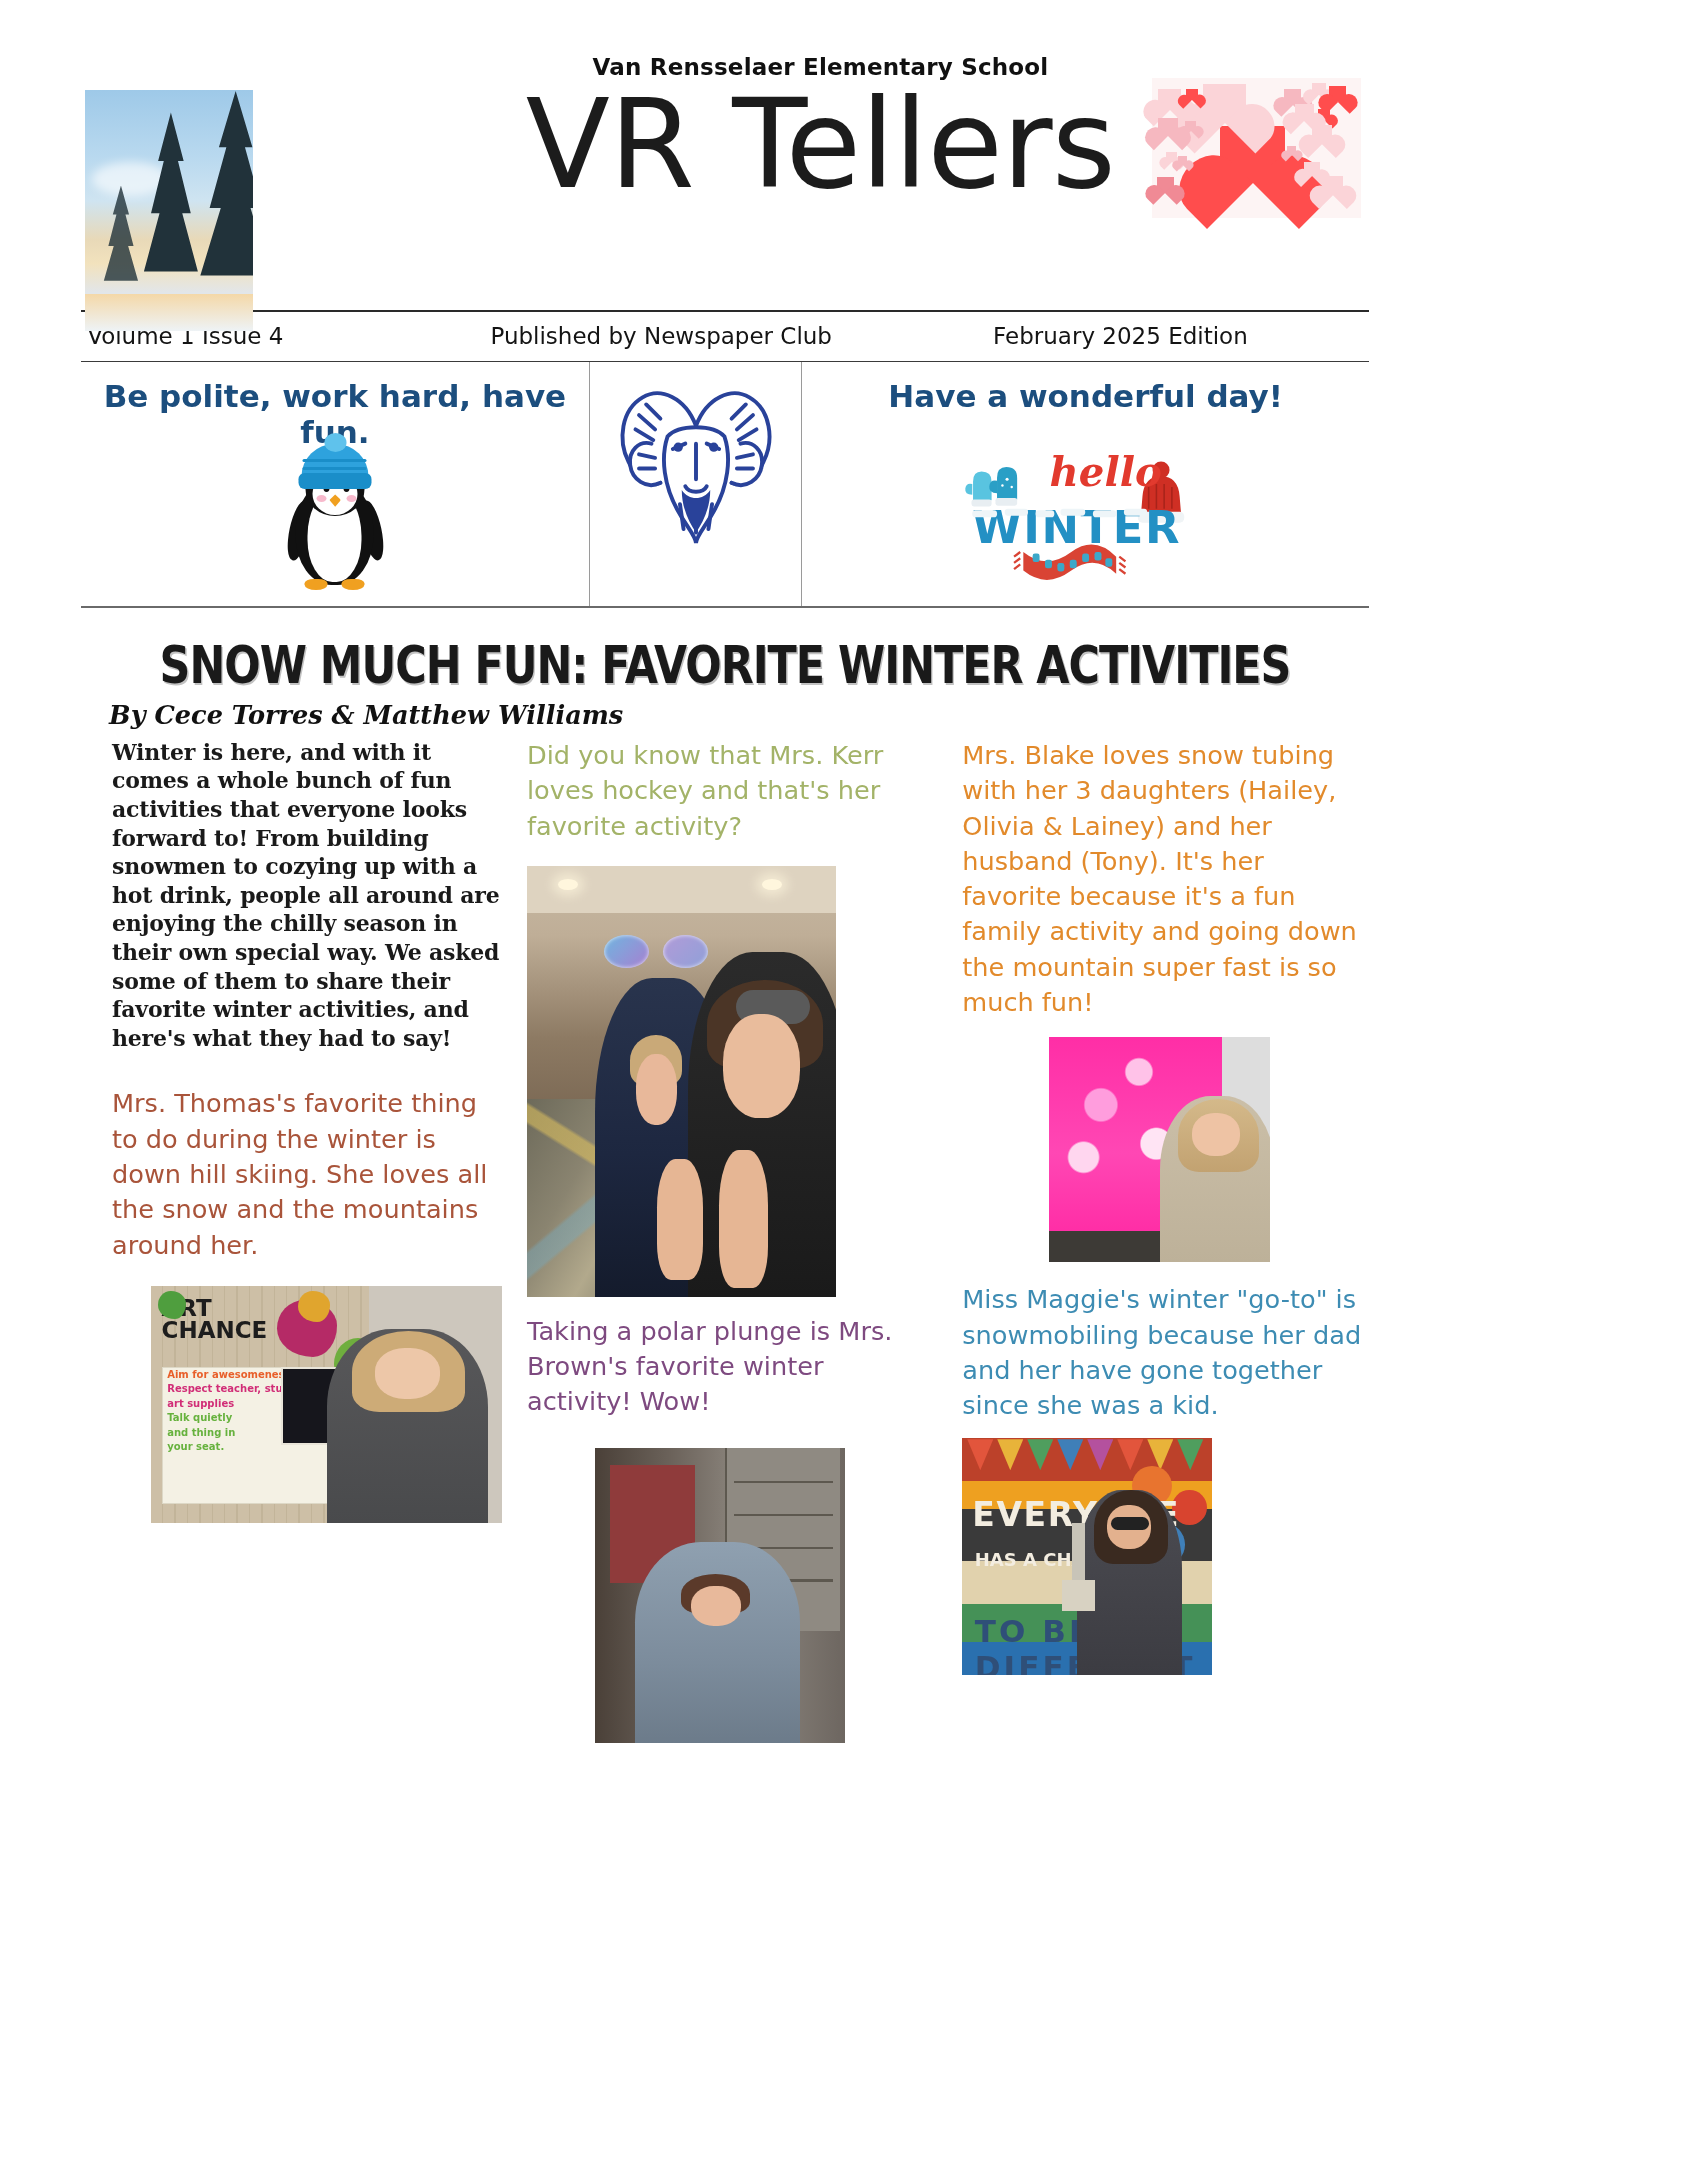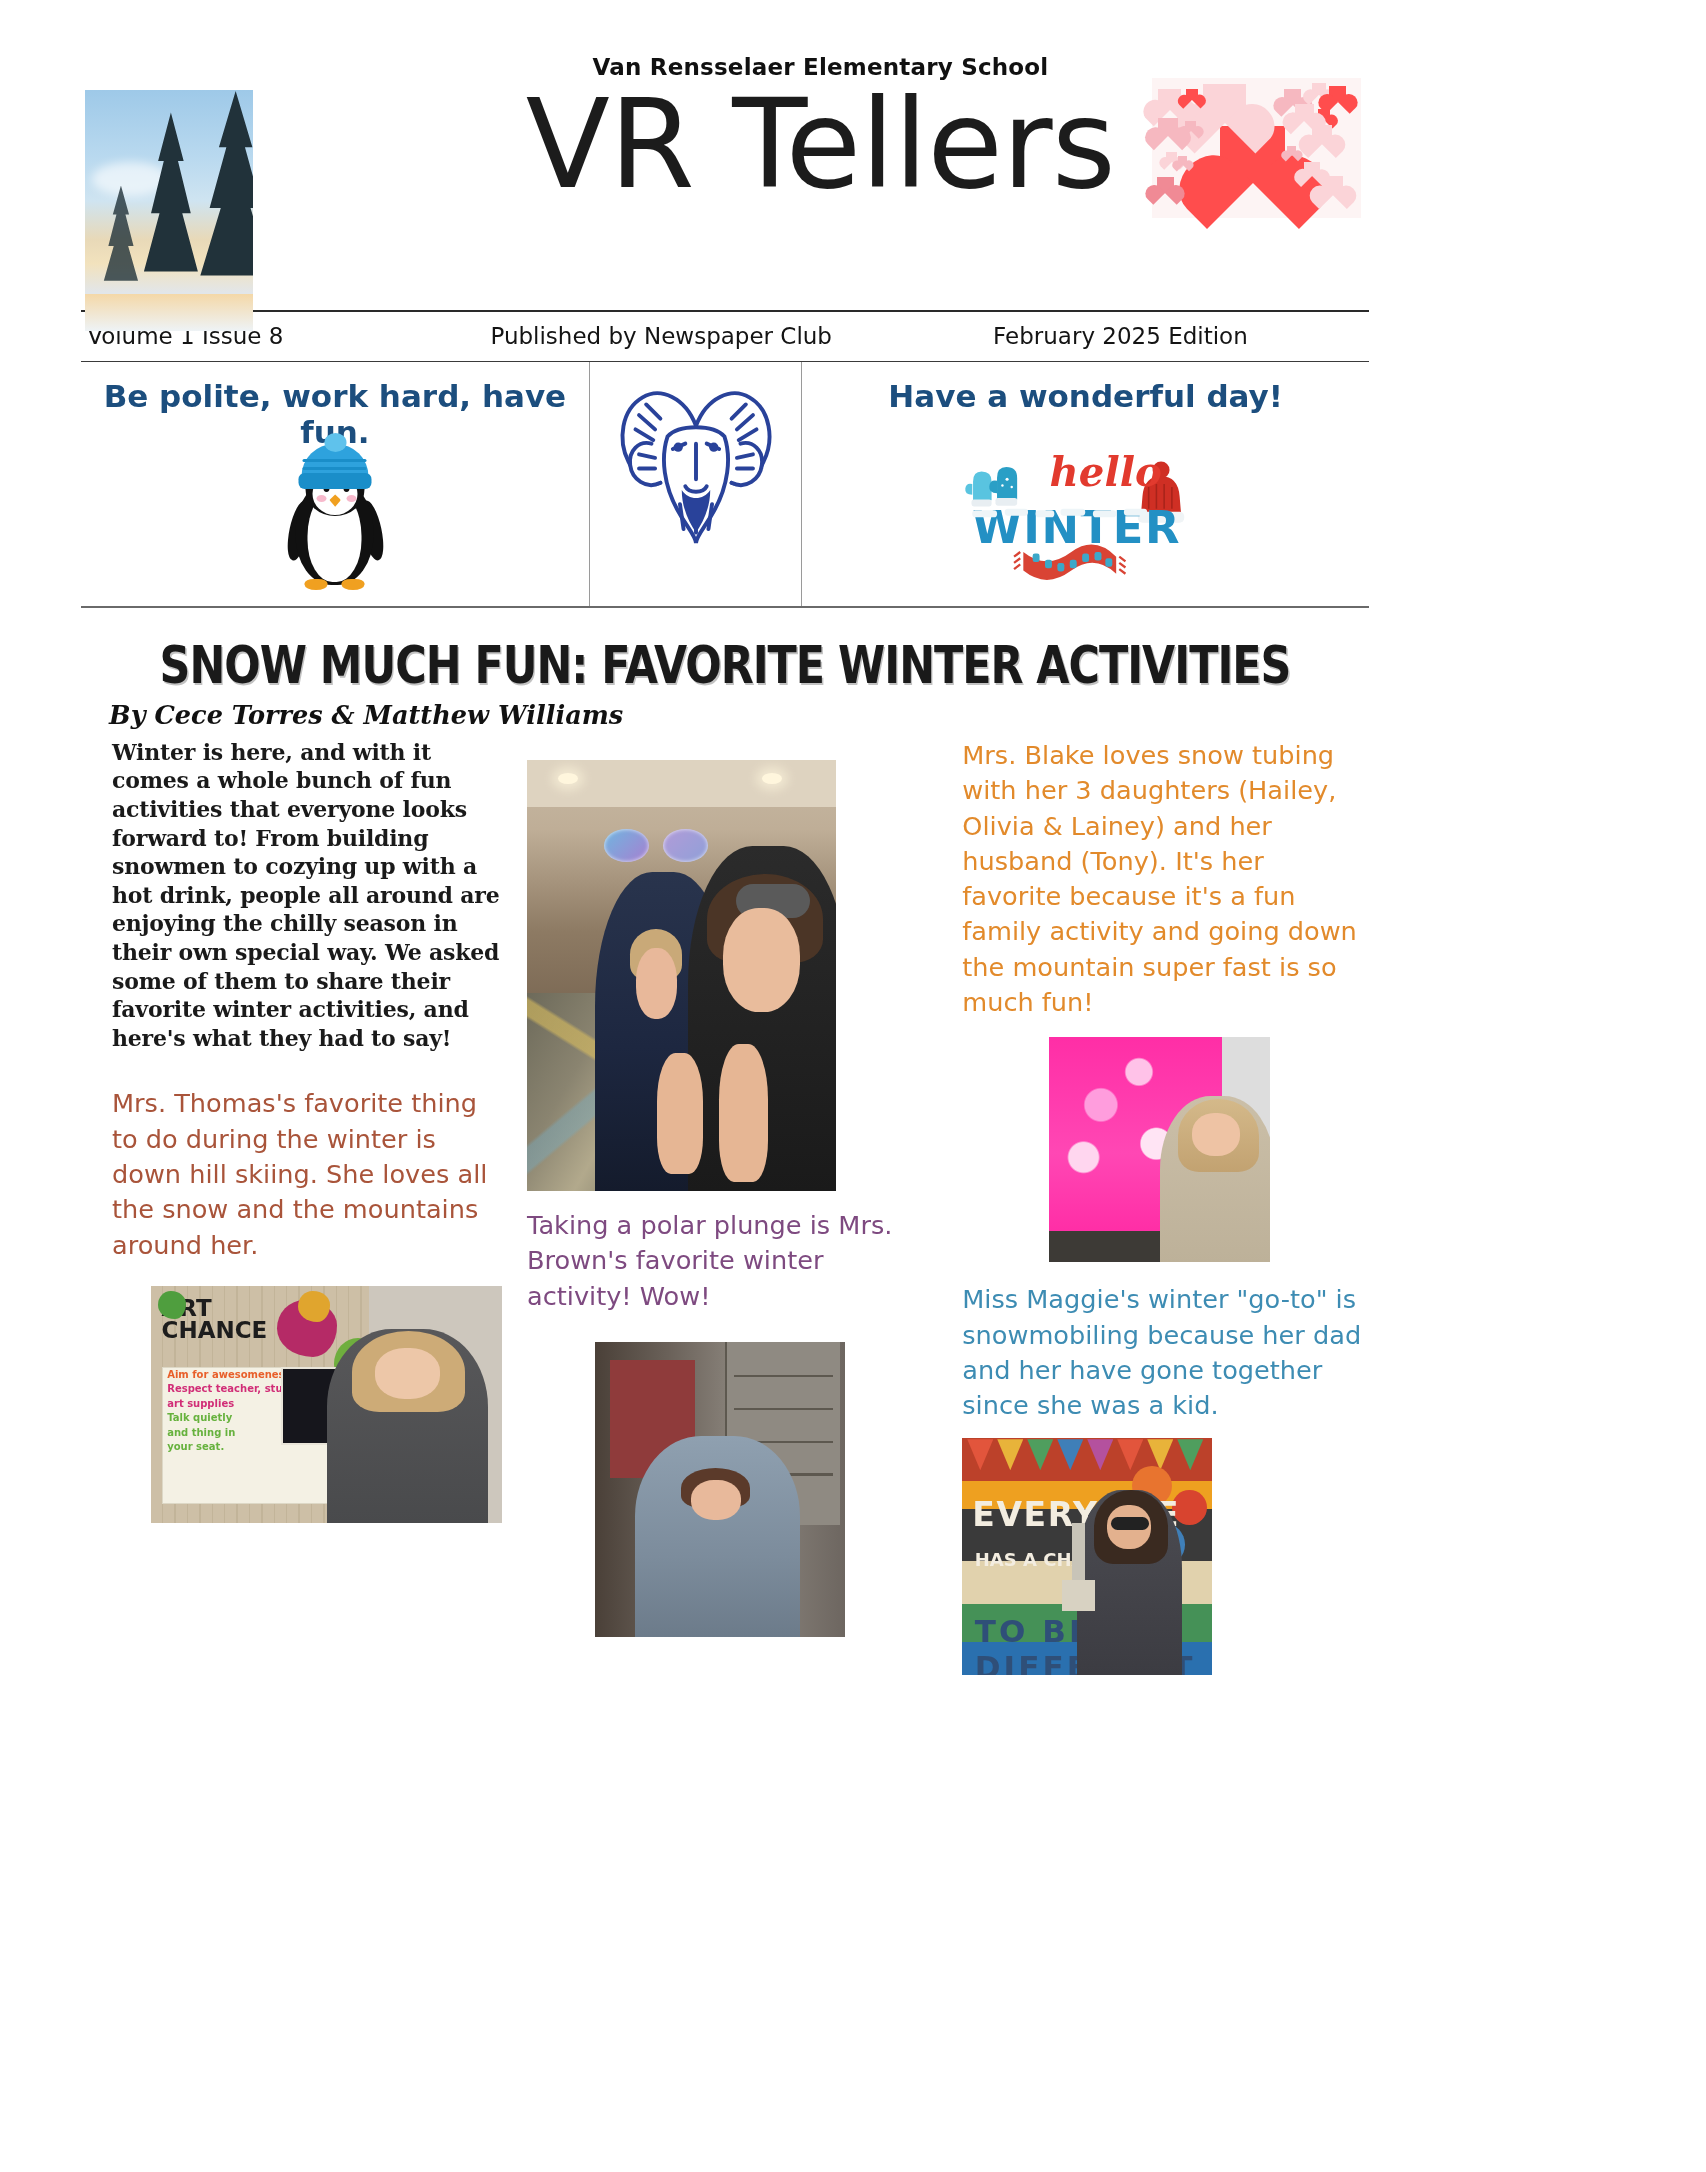--- a/index.html
+++ b/index.html
@@ -347,21 +347,21 @@
       <div class="ht" style="left:152px; top:84px; width:15.5px;  height:14px;  background:#fbd4d8;"></div>
       <div class="ht" style="left:171px; top:98px; width:20px;  height:18.6px;  background:#fbd4d8;"></div>
       <div class="ht" style="left:135px; top:68px;  width:9.3px;  height:8.5px;  background:#f6b8c0;"></div>
       <div class="ht" style="left:26px;  top:78px; width:9.3px;  height:8.5px;  background:#f6b8c0;"></div>
     </div>
   </div>
 
   <div class="rule-thick"></div>
 
   <div class="info-bar">
-    <div class="info-vol">Volume 1  Issue 8</div>
+    <div class="info-vol">Volume 1  Issue 4</div>
     <div class="info-pub">Published by Newspaper Club</div>
     <div class="info-month">February 2025 Edition</div>
   </div>
 
   <div class="banner">
 
     <div class="banner-cell left">
       <div class="banner-text">Be polite, work hard, have fun.</div>
       <div class="penguin">
         <div class="peng-wing l"></div>
@@ -497,20 +497,21 @@
         </div>
         <div class="pa-darkboard"></div>
         <div class="pa-person">
           <div class="pa-hair"></div>
           <div class="pa-face"></div>
         </div>
       </div>
     </div>
 
     <div class="col col2">
+      <p class="quote q-kerr" style="color: rgb(163, 179, 104);">Did you know that Mrs. Kerr loves hockey and that's her favorite activity?</p>
 
       <div class="photo photo-kerr">
         <div class="pk-wall"></div>
         <div class="pk-ceil"></div>
         <div class="pk-light" style="left:10%;"></div>
         <div class="pk-light" style="left:76%;"></div>
         <div class="pk-carpet"></div>
         <div class="pk-girl">
           <div class="pk-girl-hair"></div>
           <div class="pk-girl-face"></div>

